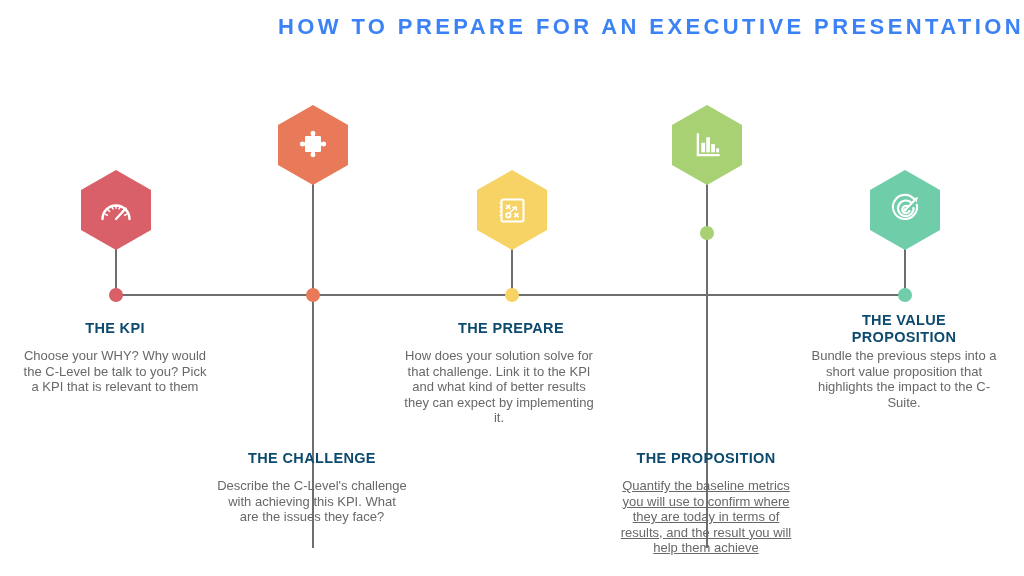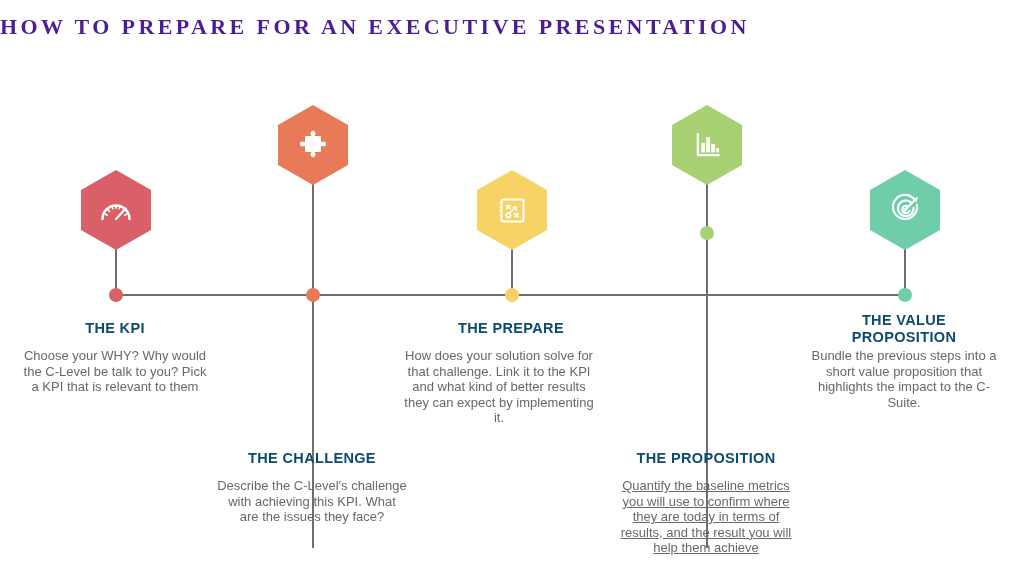--- a/index.html
+++ b/index.html
@@ -15,26 +15,26 @@
     font-family: "Liberation Sans", sans-serif;
     -webkit-font-smoothing: antialiased;
   }
 
   
   #page-title {
     position: absolute;
     top: 14px;
     left: 0;
     width: 1024px;
-    text-align: left;
+    text-align: right;
     font-size: 22px;
     font-weight: 700;
     letter-spacing: 3.4px;
-    color: #4c1d95;
-    font-family: Liberation Serif, serif;
+    color: #3b82f6;
+    font-family: Liberation Sans, sans-serif;
     white-space: nowrap;
   }
 
   
   #timeline-line {
     position: absolute;
     left: 115px;
     top: 294px;
     width: 789px;
     height: 2px;

